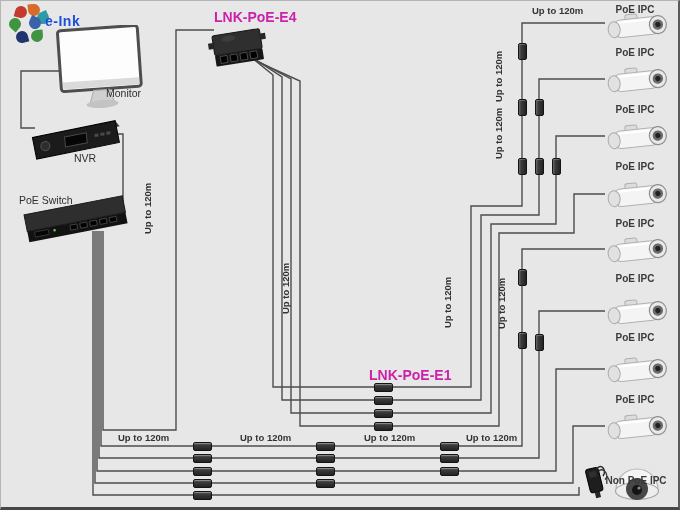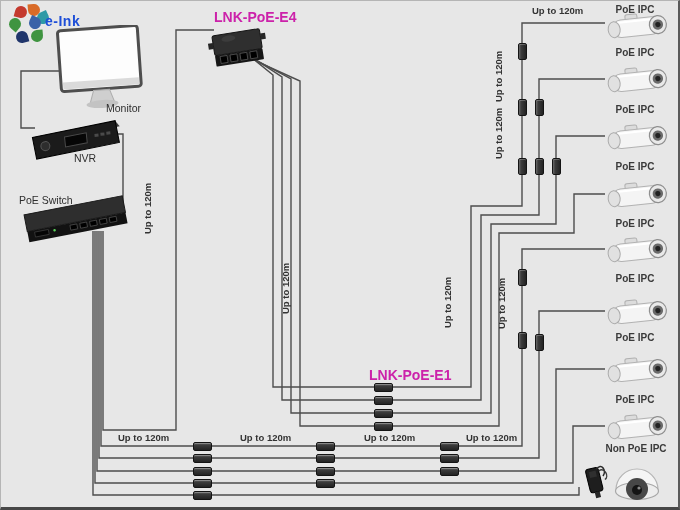--- a/index.html
+++ b/index.html
@@ -90,21 +90,21 @@
   <div class="brand">e-Ink</div>
 
   <svg class="dev" style="left:53px;top:24px;" width="92" height="86">
     <g transform="rotate(-4 46 43)">
       <rect x="6" y="3" width="80" height="61" rx="3" fill="#fdfdfd" stroke="#4e4e4e" stroke-width="3"></rect>
       <rect x="8" y="55" width="76" height="7" fill="#dadada"></rect>
       <path d="M38,65 H54 L58,77 H34 Z" fill="#cfcfcf" stroke="#aeaeae"></path>
       <ellipse cx="46" cy="79" rx="16" ry="4" fill="#c3c3c3"></ellipse>
     </g>
   </svg>
-  <div class="devlabel" style="left:105px;top:101px;">Monitor</div>
+  <div class="devlabel" style="left:105px;top:86px;">Monitor</div>
 
   <svg class="dev" style="left:24px;top:118px;" width="100" height="44">
     <g transform="rotate(-6 50 22)">
       <polygon points="8,14 92,6 96,12 12,20" fill="#3d3d3d"></polygon>
       <polygon points="8,14 92,6 94,28 10,36" fill="#1b1b1b" stroke="#000"></polygon>
       <polygon points="40,17 62,15 62,25 40,27" fill="#060606" stroke="#4a4a4a"></polygon>
       <circle cx="20" cy="24" r="4.5" fill="#2d2d2d" stroke="#555"></circle>
       <rect x="70" y="17" width="4" height="3" fill="#4a4a4a"></rect>
       <rect x="76" y="16.5" width="4" height="3" fill="#4a4a4a"></rect>
       <rect x="82" y="16" width="4" height="3" fill="#4a4a4a"></rect>
@@ -198,21 +198,21 @@
     </svg>
   <div class="camlabel" style="left:601px;top:331px;">PoE IPC</div>
   <svg class="dev" style="left:601px;top:354px;" width="66" height="32">
       <use href="#sym-cam"></use>
     </svg>
   <div class="camlabel" style="left:601px;top:393px;">PoE IPC</div>
   <svg class="dev" style="left:601px;top:411px;" width="66" height="32">
       <use href="#sym-cam"></use>
     </svg>
 
-  <div class="camlabel" style="left:598px;top:442px;width:74px;">Non PoE IPC</div>
+  <div class="camlabel" style="left:598px;top:474px;width:74px;">Non PoE IPC</div>
   <svg class="dev" style="left:577px;top:461px;" width="34" height="38">
       <use href="#sym-splitter"></use>
     </svg>
   <svg class="dev" style="left:612px;top:462px;" width="48" height="44">
       <use href="#sym-dome"></use>
     </svg>
 
   <div class="vlabel" style="left:153px;top:221px;">Up to 120m</div>
   <div class="vlabel" style="left:291px;top:301px;">Up to 120m</div>
   <div class="vlabel" style="left:453px;top:315px;">Up to 120m</div>

